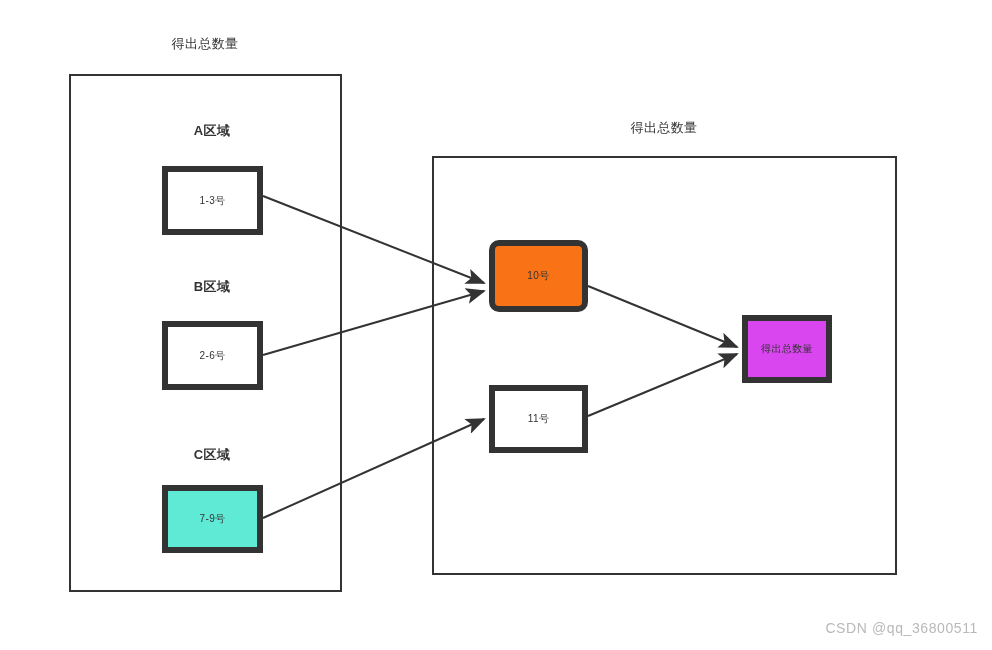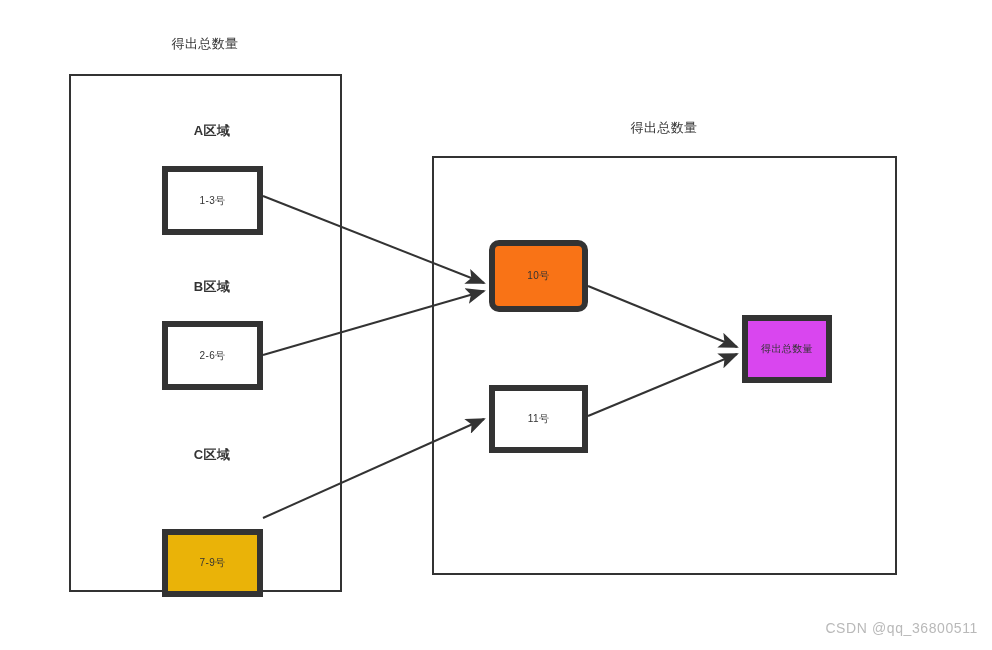--- a/index.html
+++ b/index.html
@@ -102,20 +102,20 @@
 
   <div class="stage-title" id="stage-title-0" style="left: 145px; top: 35px; width: 120px; color: rgb(51, 51, 51);">得出总数量</div>
   <div class="stage-title" id="stage-title-1" style="left: 604px; top: 119px; width: 120px; color: rgb(51, 51, 51);">得出总数量</div>
 
   <div class="zone-label" id="zone-label-0" style="left: 152px; top: 122px; width: 120px; color: rgb(51, 51, 51);">A区域</div>
   <div class="zone-label" id="zone-label-1" style="left: 152px; top: 278px; width: 120px; color: rgb(51, 51, 51);">B区域</div>
   <div class="zone-label" id="zone-label-2" style="left: 152px; top: 446px; width: 120px; color: rgb(51, 51, 51);">C区域</div>
 
   <div class="node-box" id="node-0" style="left: 162px; top: 166px; width: 101px; height: 69px; border-color: rgb(51, 51, 51); background: rgb(255, 255, 255); color: rgb(51, 51, 51);">1-3号</div>
   <div class="node-box" id="node-1" style="left: 162px; top: 321px; width: 101px; height: 69px; border-color: rgb(51, 51, 51); background: rgb(255, 255, 255); color: rgb(51, 51, 51);">2-6号</div>
-  <div class="node-box" id="node-2" style="left: 162px; top: 485px; width: 101px; height: 68px; border-color: rgb(51, 51, 51); background: #eab308; color: rgb(51, 51, 51); margin-top: 44px;">7-9号</div>
+  <div class="node-box" id="node-2" style="left: 162px; top: 485px; width: 101px; height: 68px; border-color: rgb(51, 51, 51); background: #5eead4; color: rgb(51, 51, 51);">7-9号</div>
   <div class="node-box rounded" id="node-3" style="left: 489px; top: 240px; width: 99px; height: 72px; border-color: rgb(51, 51, 51); background: #f97316; color: rgb(51, 51, 51);">10号</div>
   <div class="node-box" id="node-4" style="left: 489px; top: 385px; width: 99px; height: 68px; border-color: rgb(51, 51, 51); background: rgb(255, 255, 255); color: rgb(51, 51, 51); text-align: right;">11号</div>
   <div class="node-box" id="node-5" style="left: 742px; top: 315px; width: 90px; height: 68px; border-color: rgb(51, 51, 51); background: #d946ef; color: rgb(51, 51, 51);">得出总数量</div>
 
   <div class="watermark" style="color: rgb(185, 185, 185);">CSDN @qq_36800511</div>
 
 </div>
 
 </body></html>

